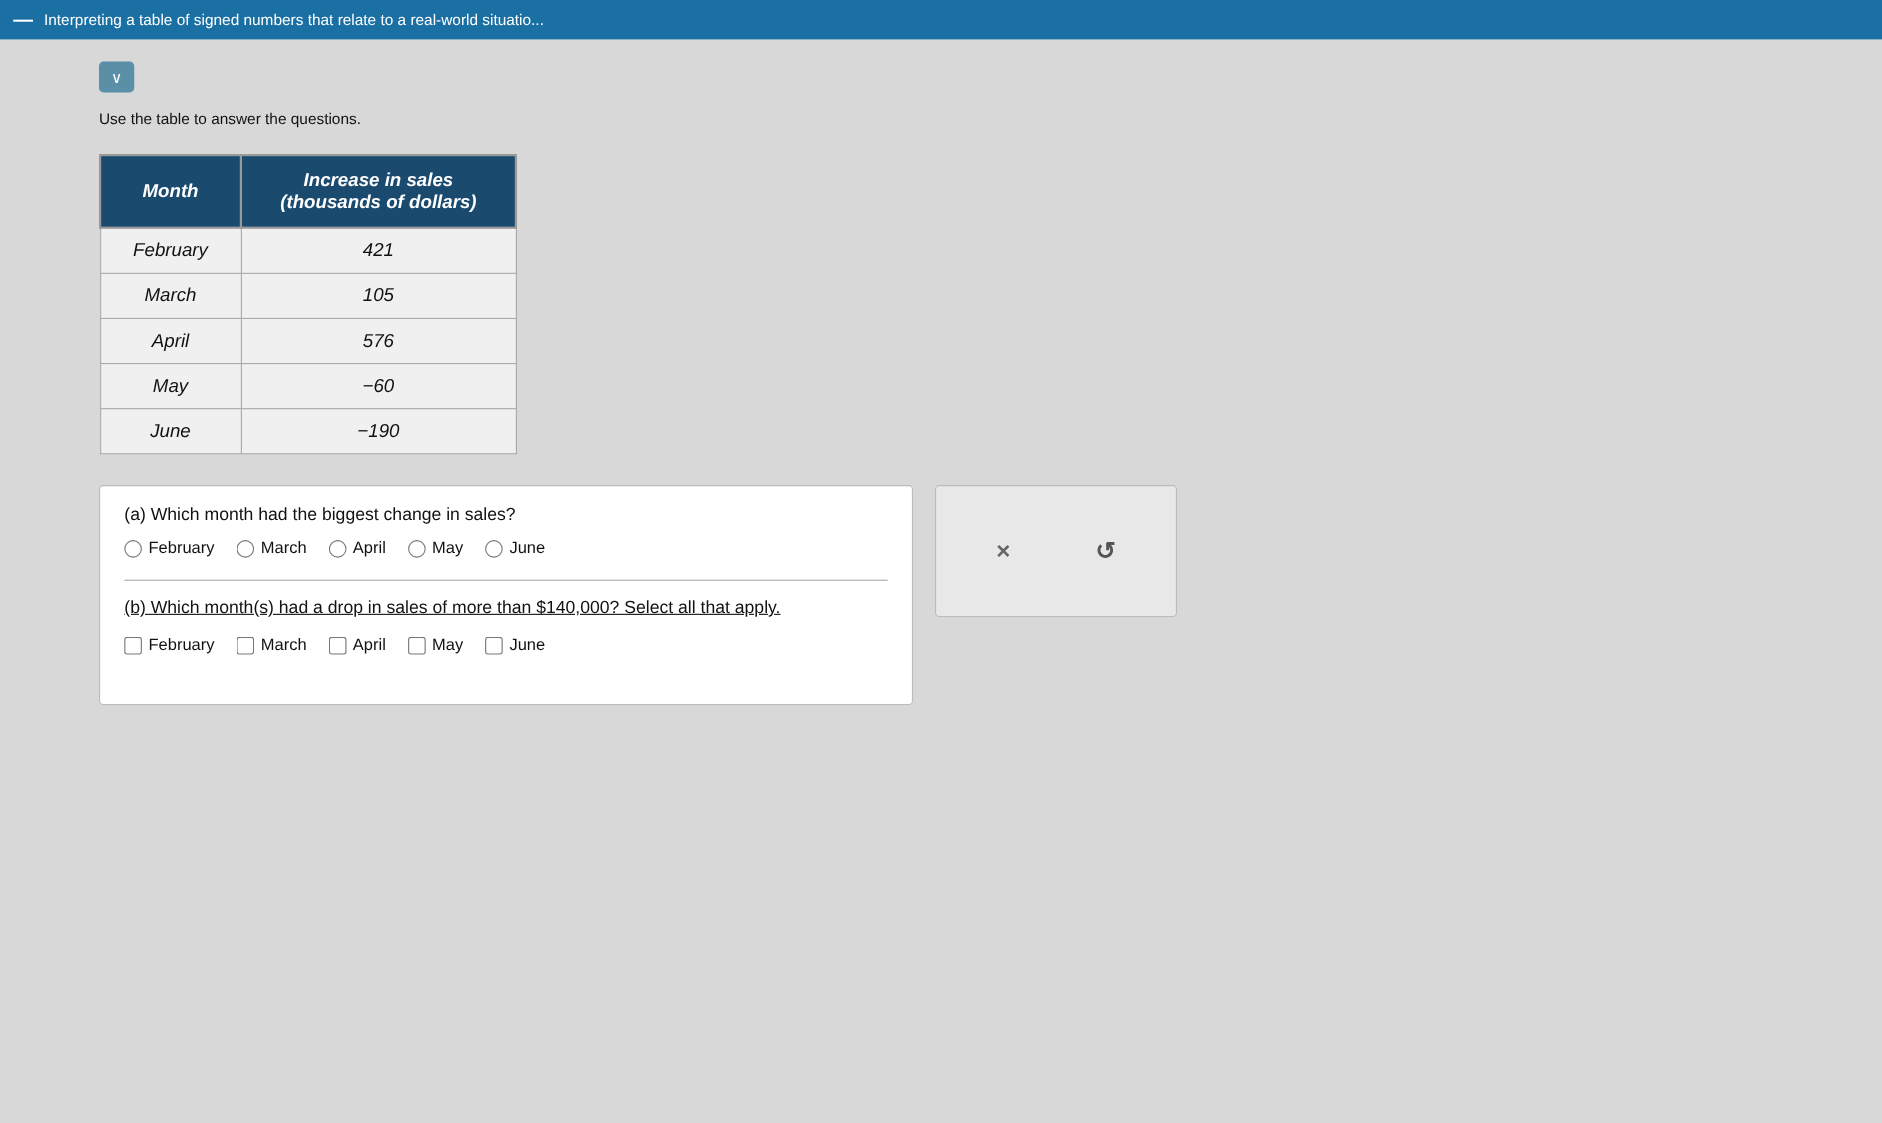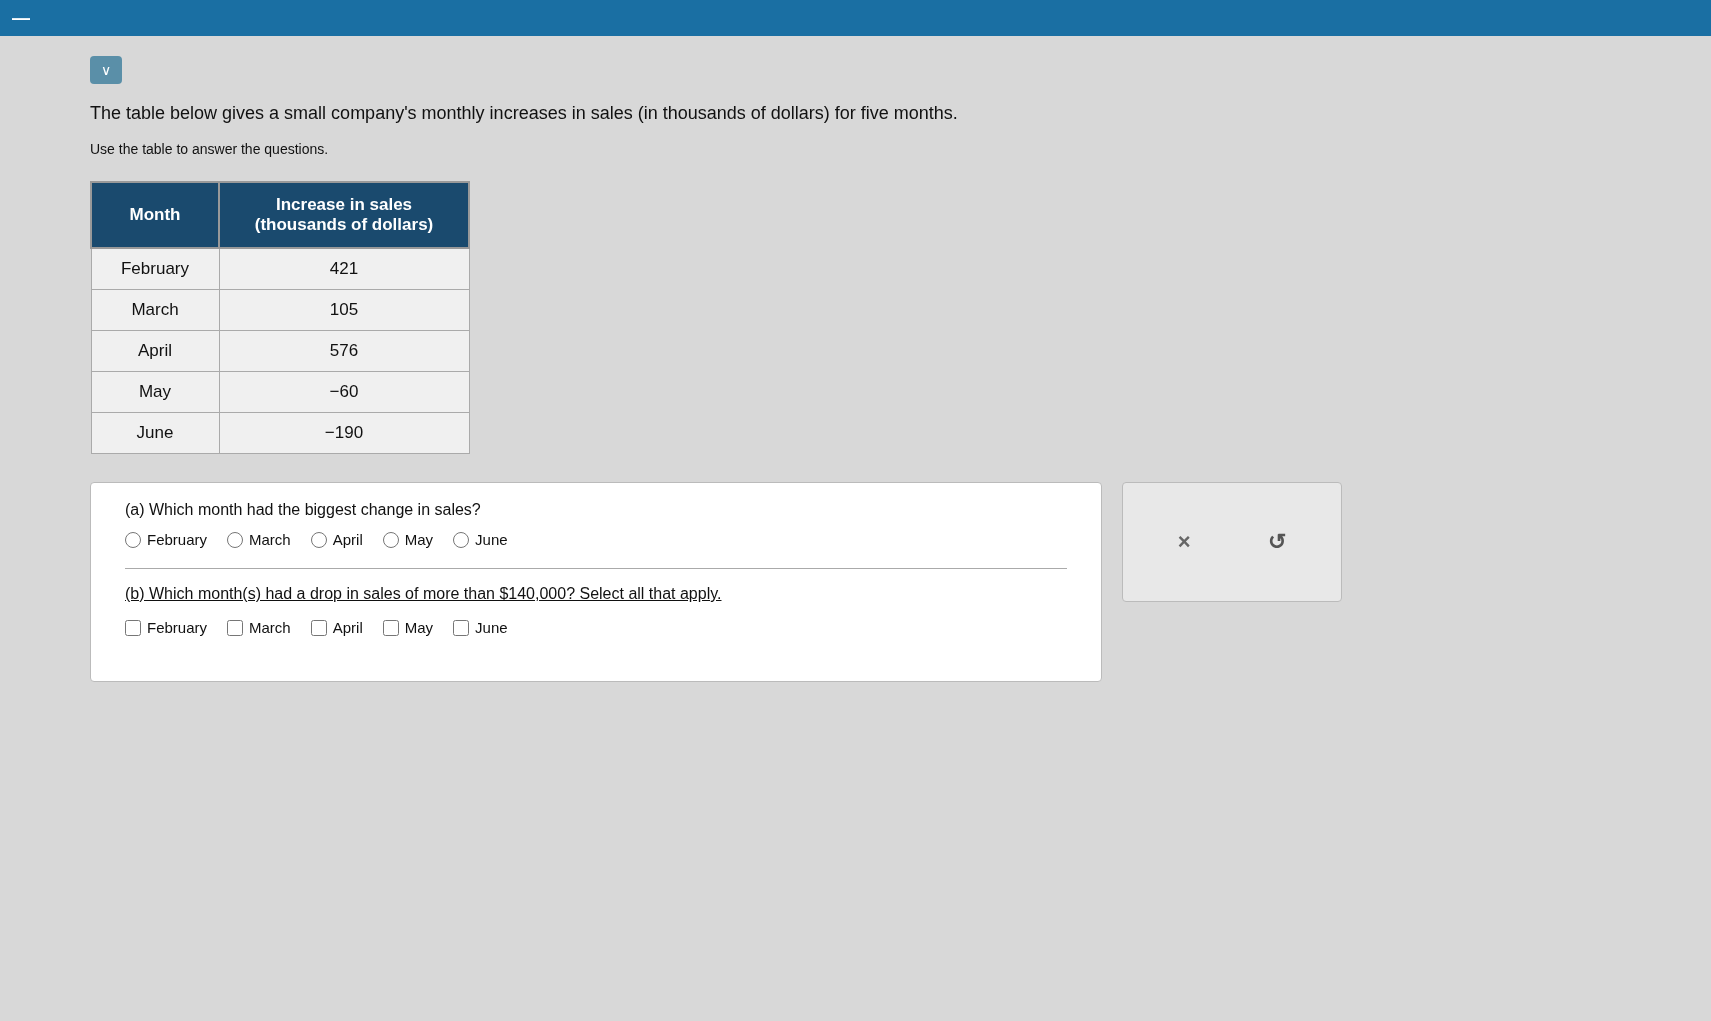--- a/index.html
+++ b/index.html
@@ -65,20 +65,21 @@
     }
 
     .use-text {
       font-size: 14px;
       color: #111;
       margin-bottom: 24px;
     }
 
     .table-wrapper {
       margin-bottom: 28px;
+      font-style: italic;
     }
 
     table.data-table {
       border-collapse: collapse;
       min-width: 380px;
     }
 
     table.data-table th {
       background: #1a4a6e;
       color: white;
@@ -105,22 +106,22 @@
     .questions-area {
       display: flex;
       align-items: flex-start;
       gap: 20px;
     }
 
     .questions-box {
       background: white;
       border: 1.5px solid #bbb;
       border-radius: 4px;
-      padding: 18px 34px;
-      width: 1012px;
+      padding: 18px 22px;
+      width: 740px;
       min-height: 200px;
     }
 
     .question-label {
       font-size: 16px;
       color: #111;
       margin-bottom: 12px;
     }
 
     .radio-group {
@@ -208,31 +209,31 @@
       height: 1px;
       background: #aaa;
       margin: 14px 0;
     }
   </style>
 </head>
 <body>
 
 <div class="top-bar">
   <span class="top-bar-dash">—</span>
+  <span class="top-bar-title">Interpreting a table of signed numbers that relate to a real-world situatio...</span>
 </div>
 
 <div class="main-content">
 
   <div class="chevron-row">
     <button class="chevron-btn">
       <span>∨</span>
     </button>
   </div>
 
-  <p class="description-text">The table below gives a small company's monthly increases in sales (in thousands of dollars) for five months.</p>
   <p class="use-text">Use the table to answer the questions.</p>
 
   <div class="table-wrapper">
     <table class="data-table">
       <thead>
         <tr>
           <th>Month</th>
           <th>Increase in sales<br>(thousands of dollars)</th>
         </tr>
       </thead>

